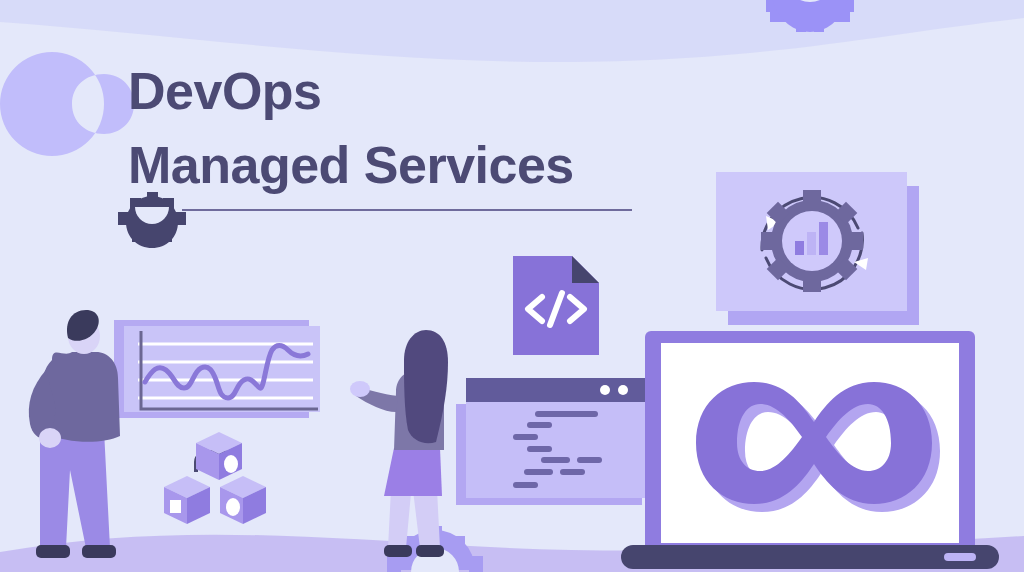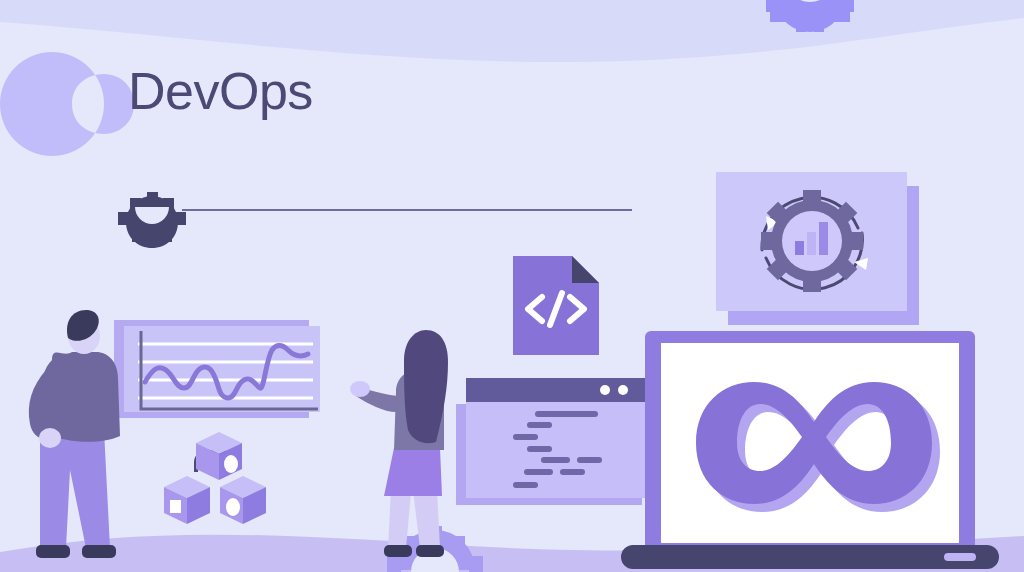--- a/index.html
+++ b/index.html
@@ -26,21 +26,21 @@
     height: 572px;
   }
   .headline {
     position: absolute;
     left: 128px;
     top: 55px;
     width: 620px;
   }
   .headline-line {
     font-size: 52px;
-    font-weight: normal;
+    font-weight: bold;
     color: #4c4a74;
     line-height: 1.42;
     letter-spacing: -0.5px;
     white-space: nowrap;
   }
 </style>
 </head>
 <body>
 
 <div id="banner">
@@ -84,20 +84,21 @@
         <rect x="-30" y="-34" width="14" height="16"></rect>
         <rect x="16" y="-34" width="14" height="16"></rect>
         <rect x="-7" y="-44" width="14" height="16"></rect>
       </g>
       <path d="M-24 2 a24 24 0 0 1 48 0 Z" fill="#e4e8fa"></path>
     </g>
   </svg>
 
   <div class="headline">
     <div class="headline-line">DevOps</div>
+    <div class="headline-line">Managed Services</div>
   </div>
 
   <svg class="layer" viewBox="0 0 1024 572">
     <g transform="translate(152,222)">
       <g fill="#46456e">
         <path d="M-26 0 a26 26 0 0 1 52 0 Z"></path>
         <rect x="-34" y="-10" width="11" height="13"></rect>
         <rect x="23" y="-10" width="11" height="13"></rect>
         <rect x="-22" y="-24" width="11" height="13"></rect>
         <rect x="11" y="-24" width="11" height="13"></rect>

